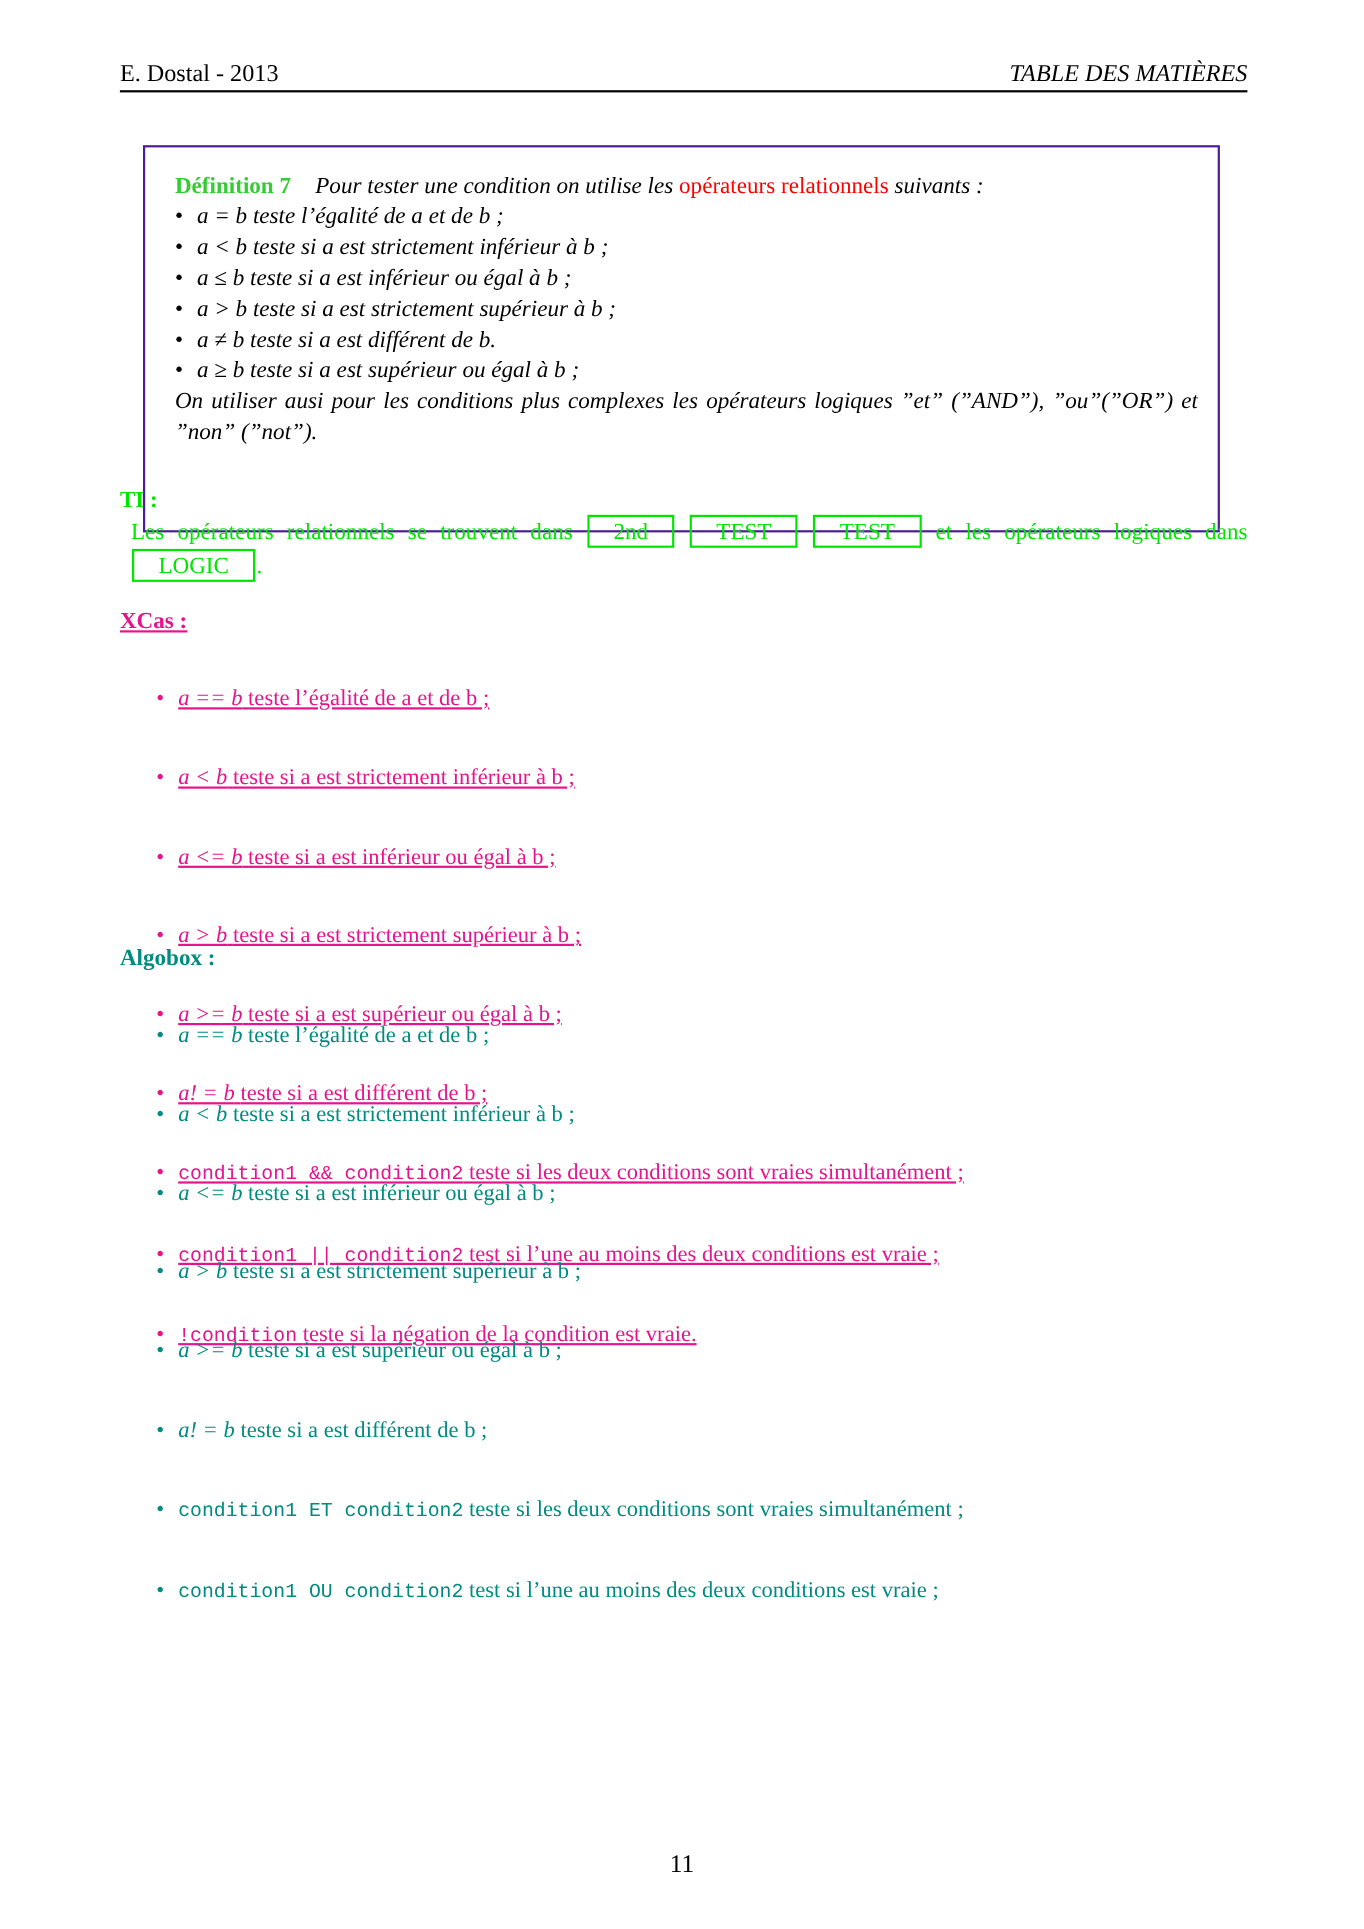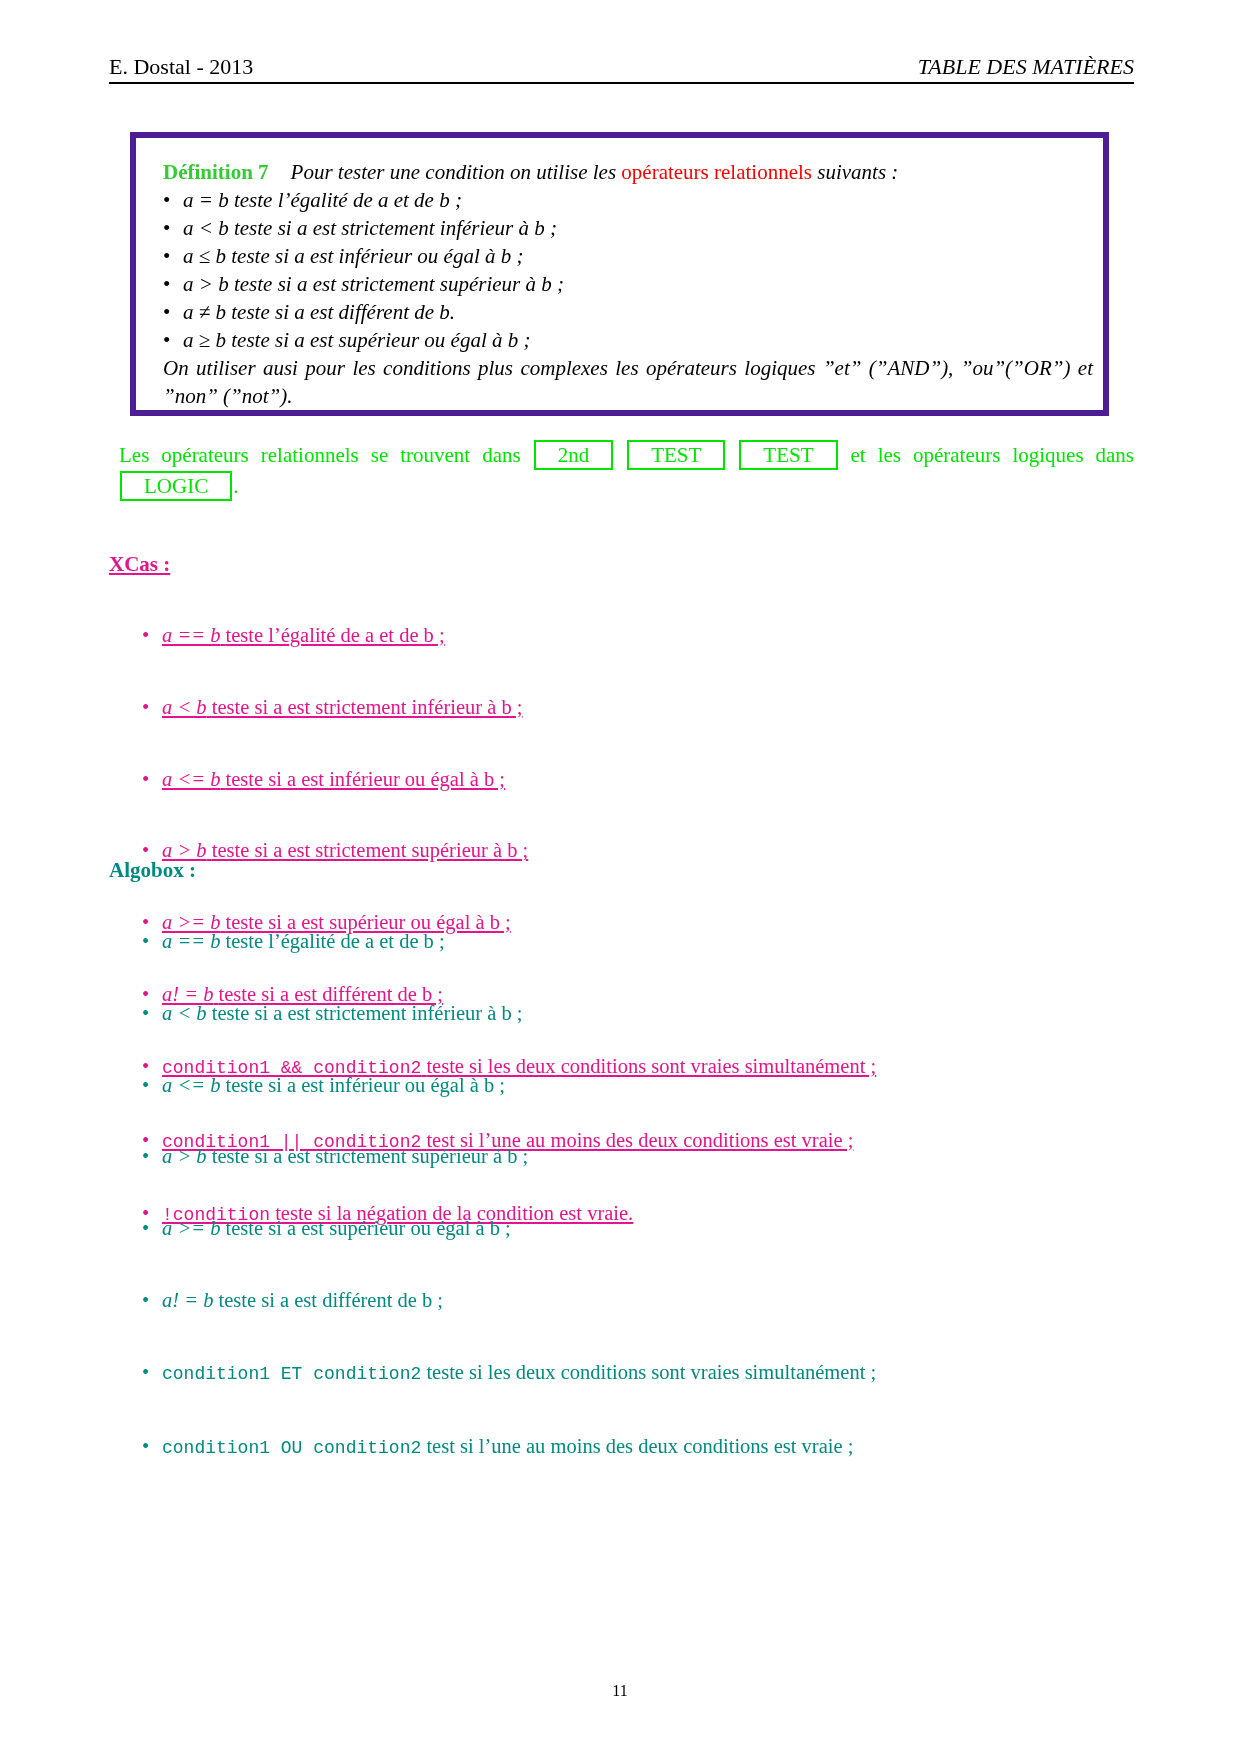--- a/index.html
+++ b/index.html
@@ -45,22 +45,22 @@
       font-family: "Liberation Serif", serif;
       font-weight: bold;
       font-size: 23px;
       letter-spacing: 0.2px;
     }
     .def-box {
       position: absolute;
       left: 130px;
       top: 132px;
       width: 979px;
-      height: 284px;
-      border: 6px solid #4c1d95;
+      height: 352px;
+      border: 2px solid #4c1d95;
       box-sizing: border-box;
     }
     .def-content {
       position: absolute;
       left: 27px;
       top: 20px;
       width: 930px;
       font-family: "Liberation Serif", serif;
       font-style: italic;
       font-size: 21px;
@@ -146,21 +146,21 @@
     }
     .xcas { top: 550px; color: #e6148c; text-decoration: underline; }
     .algobox { top: 856px; color: #008b80; }
     .page-number {
       position: absolute;
       left: 0;
       width: 1240px;
       top: 1682px;
       text-align: center;
       font-family: "Liberation Serif", serif;
-      font-size: 16px;
+      font-size: 23px;
     }
   </style>
 </head>
 <body>
 
 <div class="page">
 
   <div class="running-head">
     <span class="left">E. Dostal - 2013</span>
     <span class="right">TABLE DES MATIÈRES</span>
@@ -178,20 +178,21 @@
       <div class="def-line"><span class="bullet">•</span><span>a &lt; b</span> <span>teste si a est strictement inférieur à b ;</span></div>
       <div class="def-line"><span class="bullet">•</span><span>a ≤ b</span> <span>teste si a est inférieur ou égal à b ;</span></div>
       <div class="def-line"><span class="bullet">•</span><span>a &gt; b</span> <span>teste si a est strictement supérieur à b ;</span></div>
       <div class="def-line"><span class="bullet">•</span><span>a ≠ b</span> <span>teste si a est différent de b.</span></div>
       <div class="def-line"><span class="bullet">•</span><span>a ≥ b</span> <span>teste si a est supérieur ou égal à b ;</span></div>
       <div class="def-outro">On utiliser ausi pour les conditions plus complexes les opérateurs logiques ”et” (”AND”), ”ou”(”OR”) et ”non” (”not”).</div>
     </div>
   </div>
 
   <div class="ti-block">
+    <div class="ti-title">TI :</div>
     <div class="ti-text">
       <span>Les opérateurs relationnels se trouvent dans</span>
       <span class="key">2nd</span>
       <span class="key">TEST</span>
       <span class="key">TEST</span>
       <span>et les opérateurs logiques dans</span>
       <span class="key">LOGIC</span><span>.</span>
     </div>
   </div>
 

